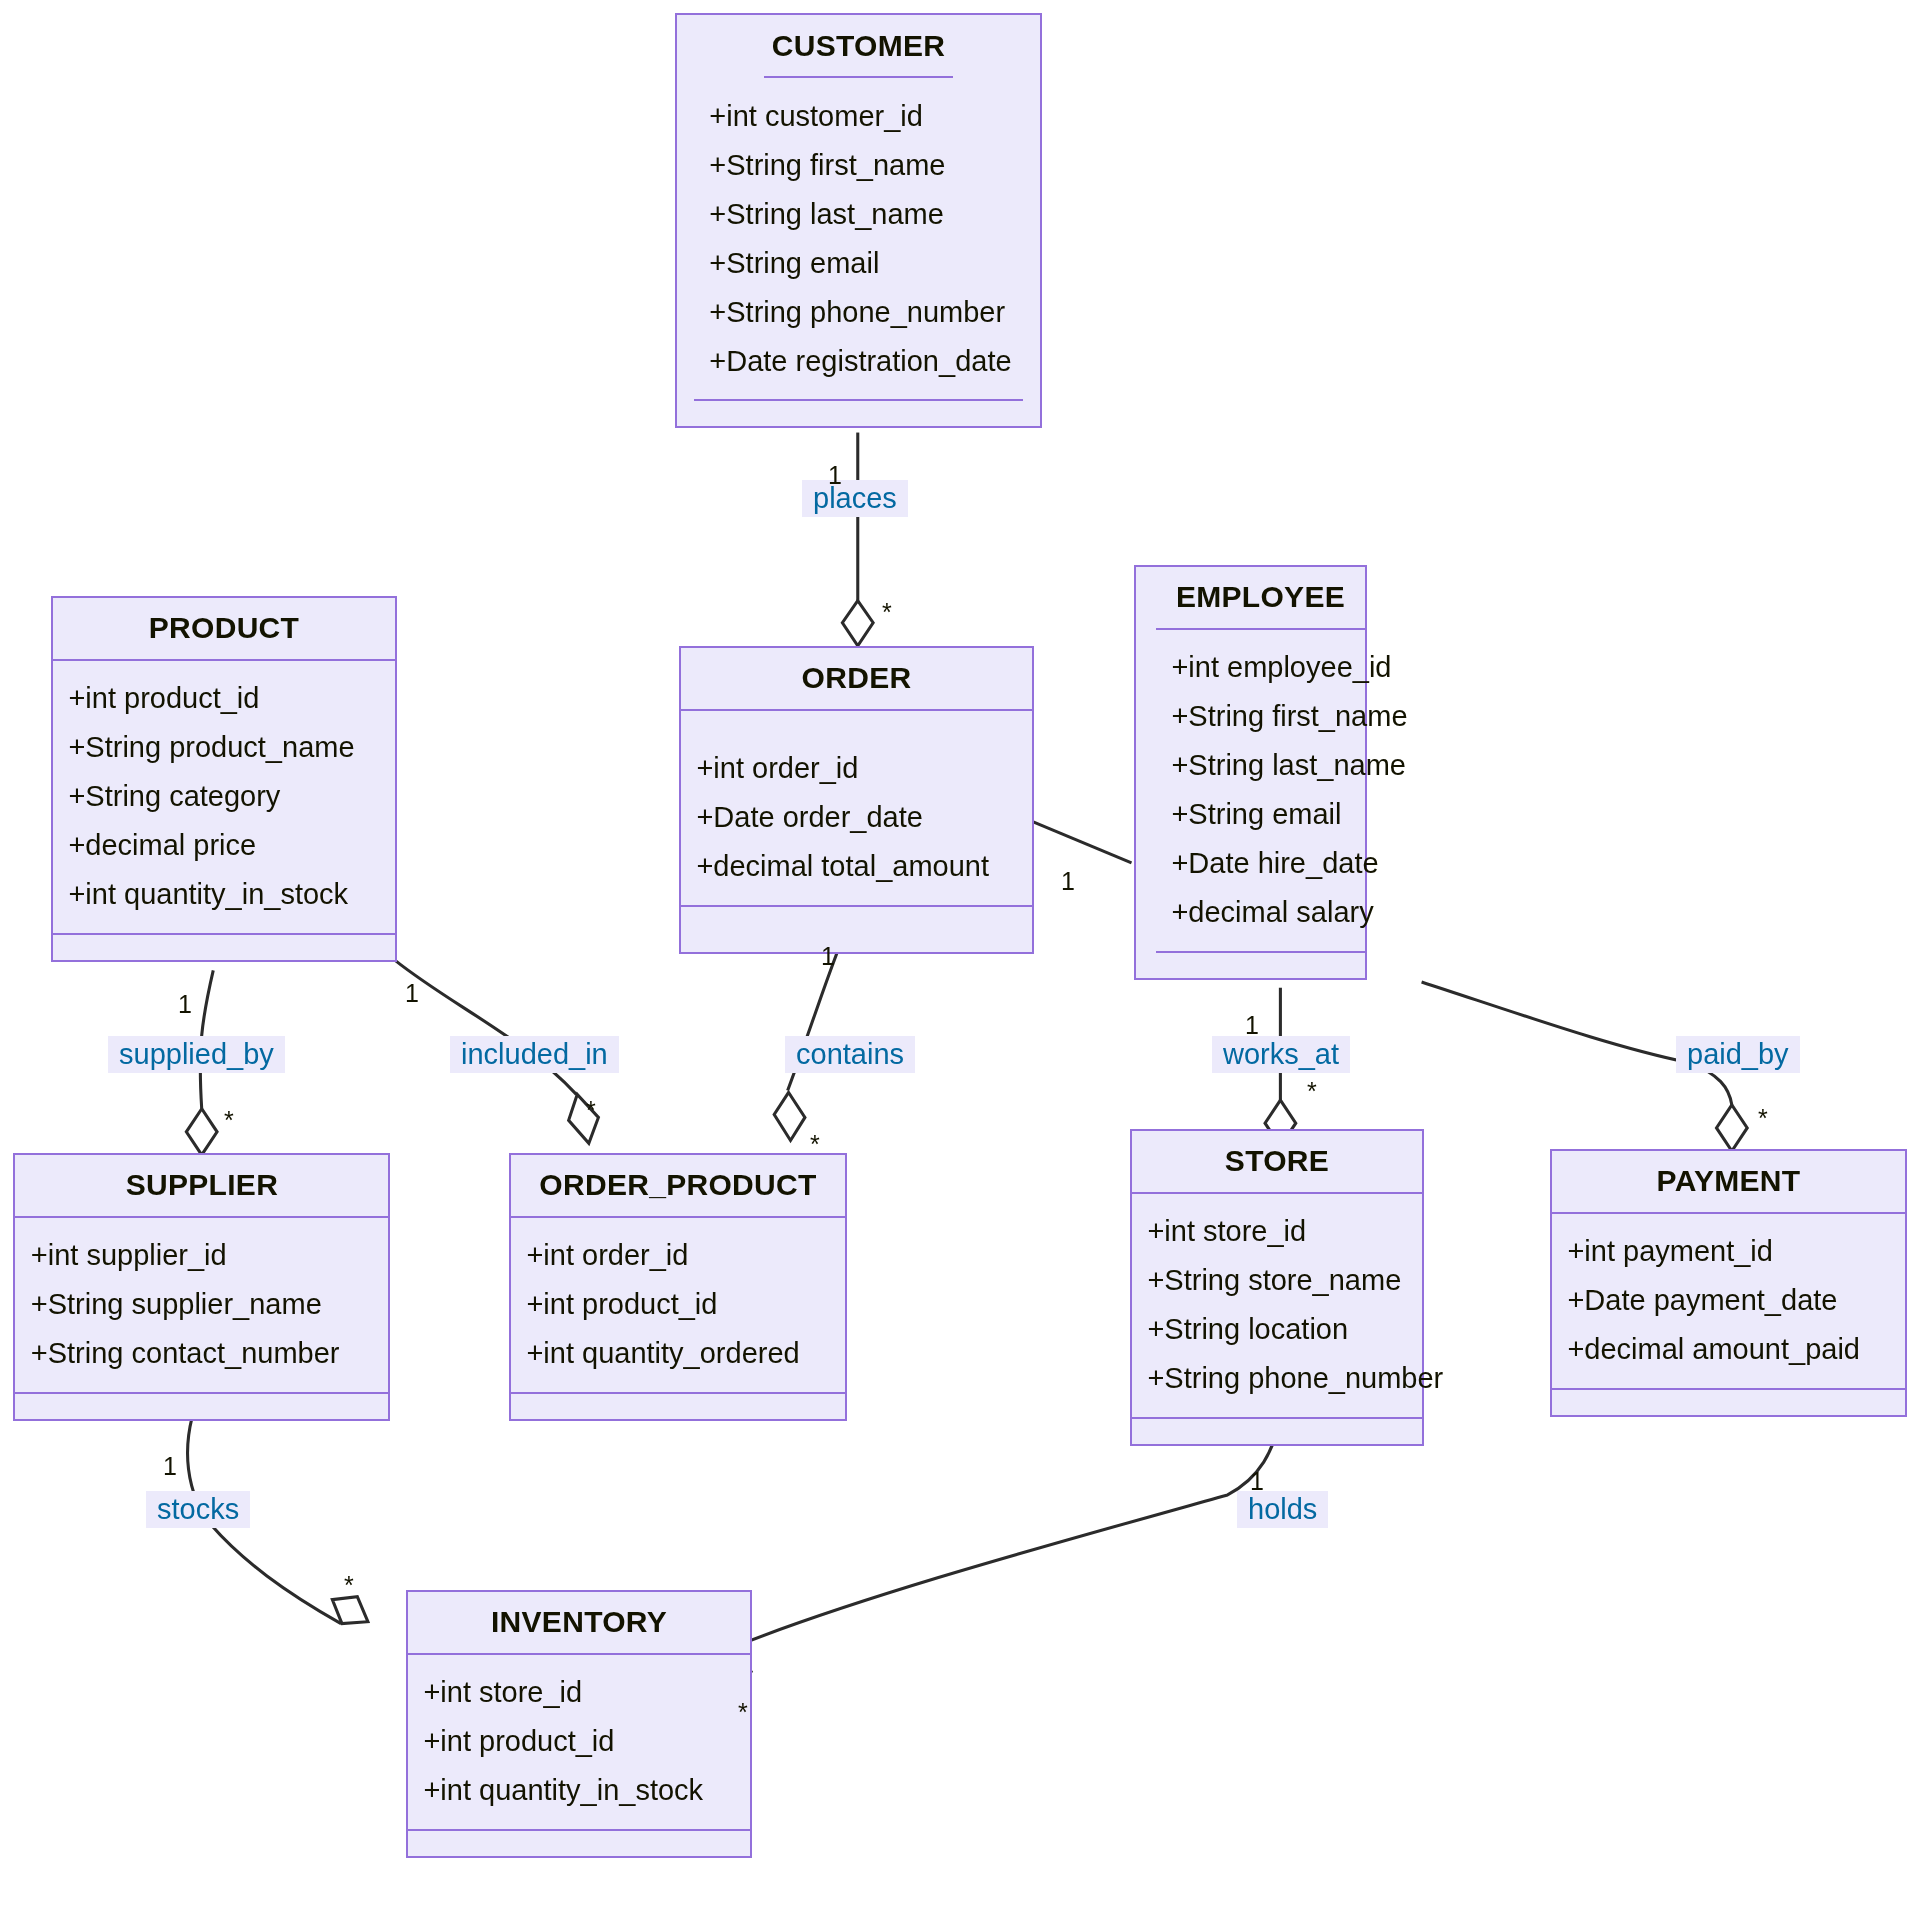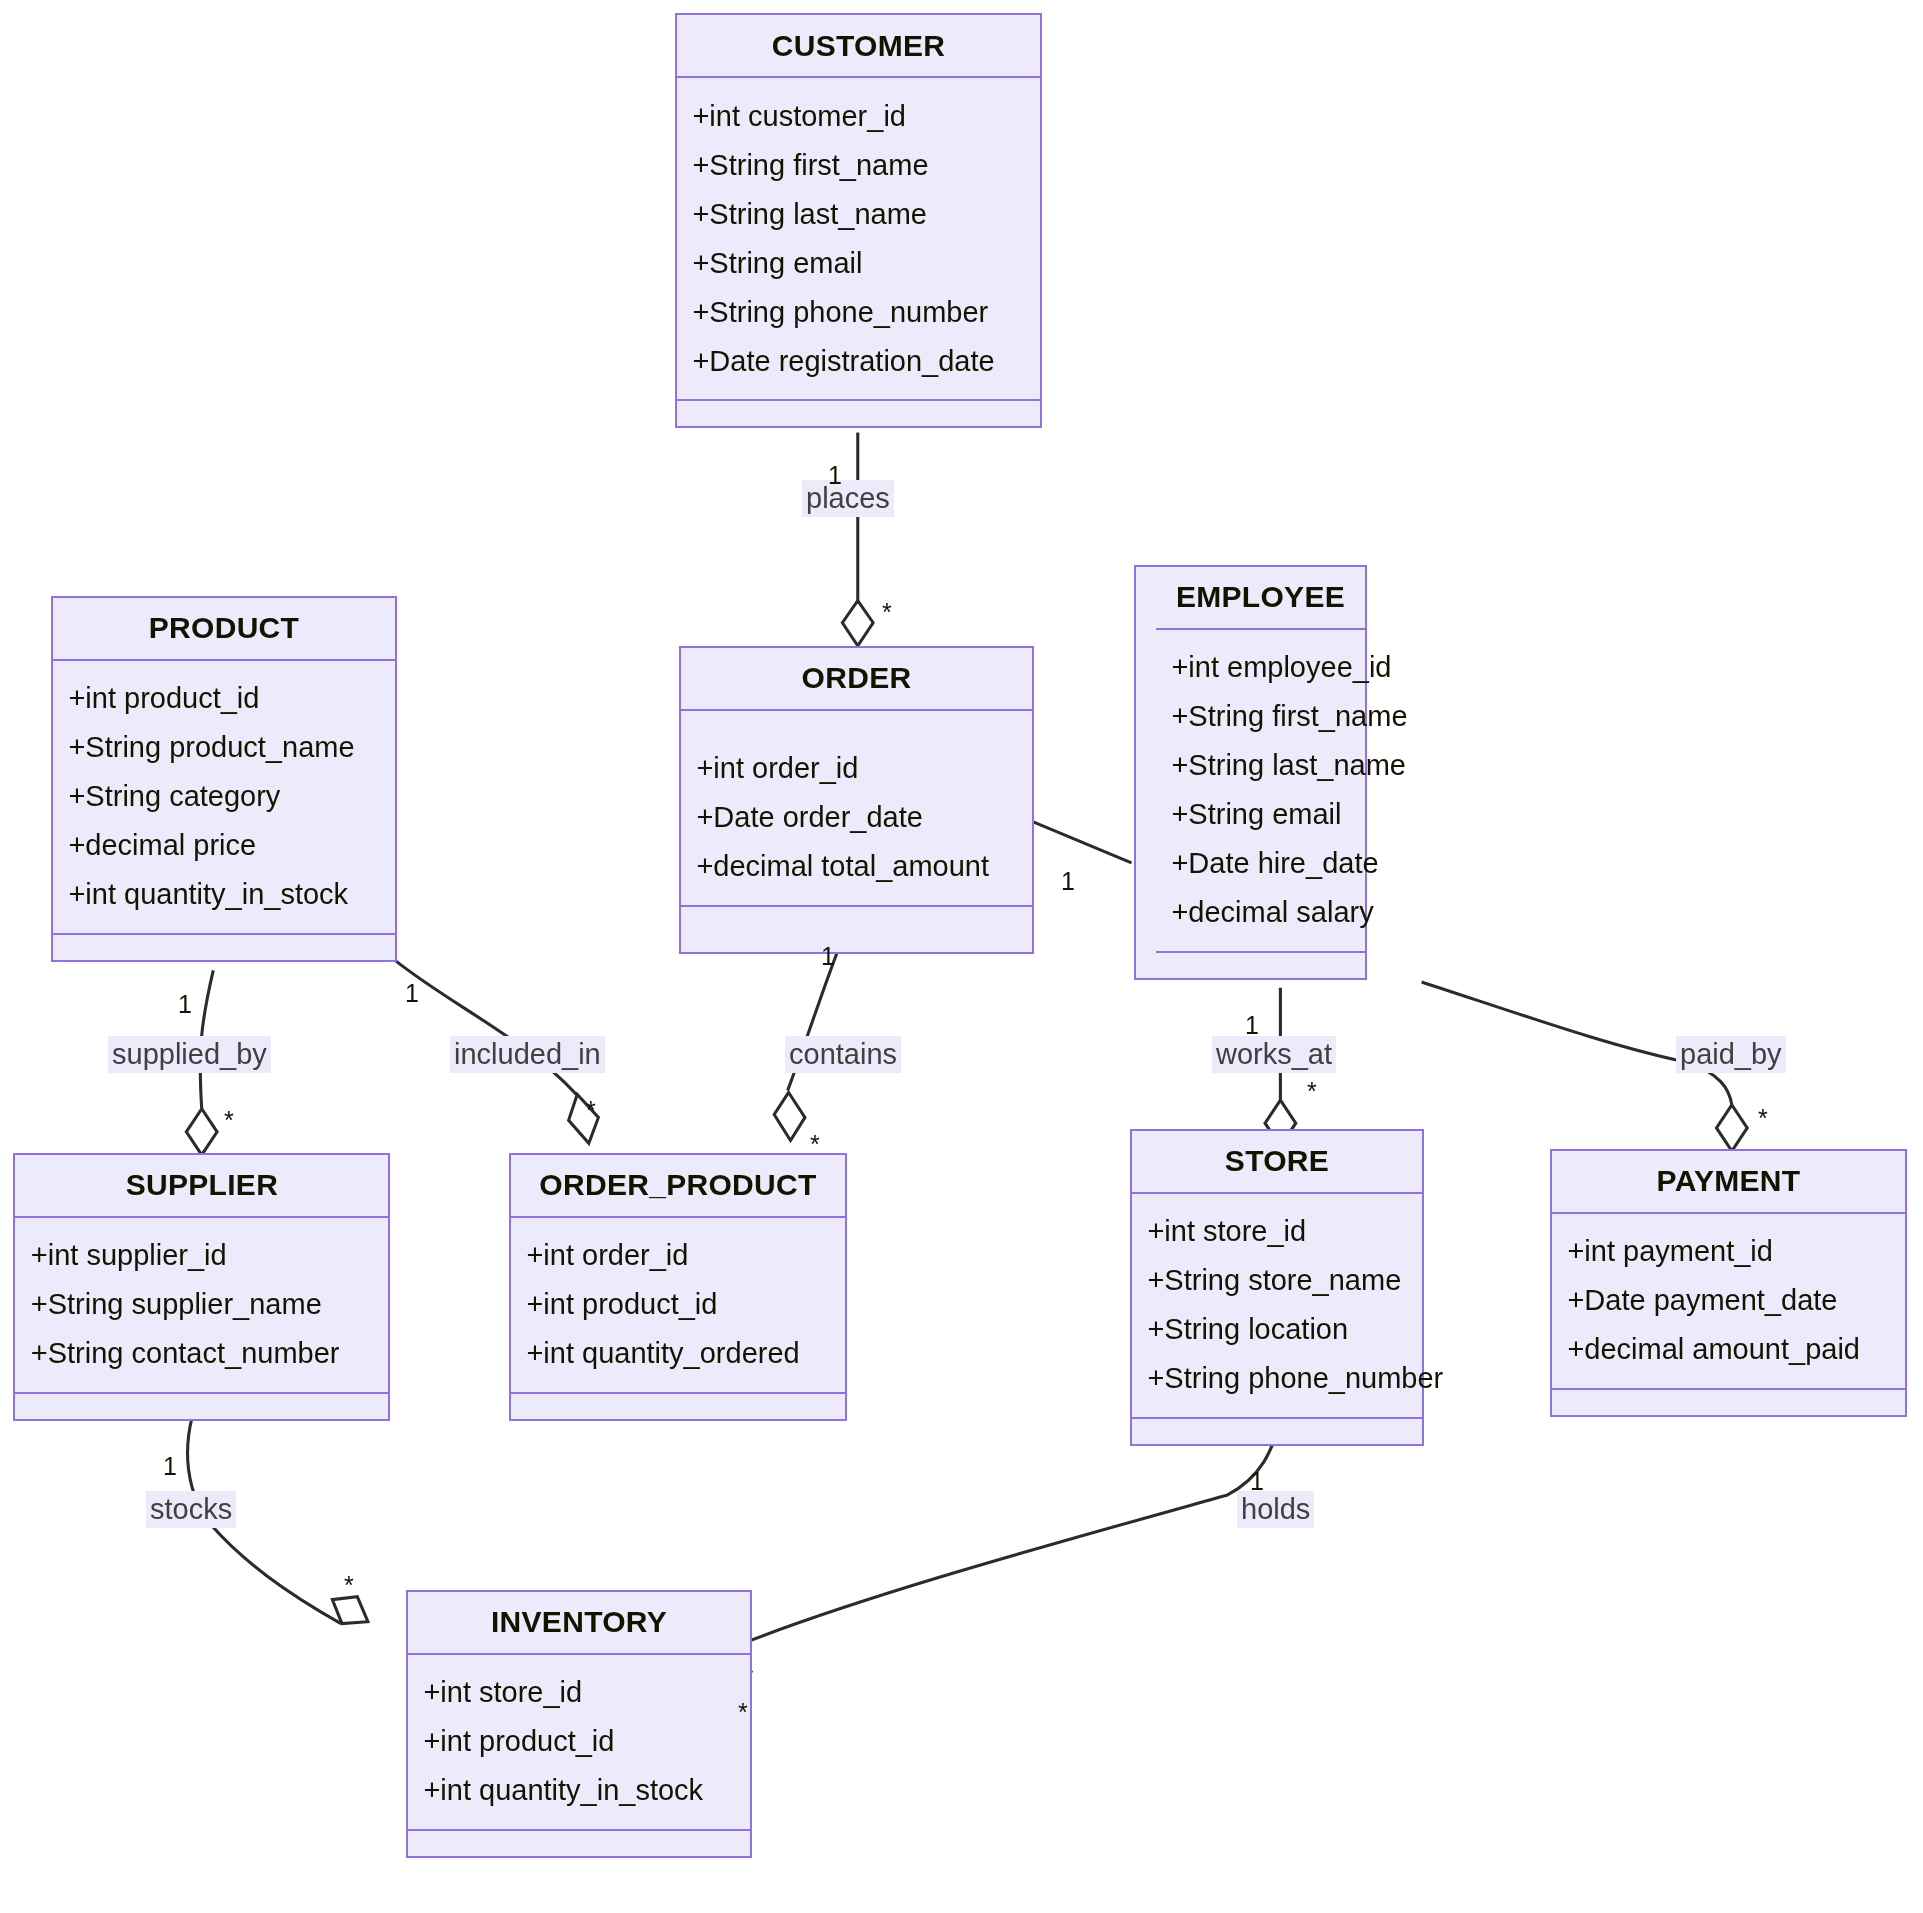--- a/index.html
+++ b/index.html
@@ -52,25 +52,25 @@
     line-height: 49px;
     white-space: nowrap;
   }
   .uml-methods {
     box-sizing: border-box;
     height: 25px;
   }
   .edge-label {
     position: absolute;
     background: #ECEAFB;
-    color: #404040;
+    color: #0369a1;
     font-size: 29px;
     line-height: 37px;
     white-space: nowrap;
-    padding: 0 4px;
+    padding: 0 11px;
   }
   .mult-label {
     position: absolute;
     color: #131300;
     font-size: 25px;
     line-height: 27px;
     white-space: nowrap;
     background: transparent;
   }
 </style>
@@ -114,21 +114,21 @@
       <polygon points="1333,1145 1317,1169 1333,1193 1349,1169"></polygon>
 
       <polygon points="1803,1150 1787,1174 1803,1198 1819,1174"></polygon>
 
       <polygon points="356,1690 346,1665 372,1662 383,1688"></polygon>
 
       <polygon points="762,1716 748,1740 767,1764 782,1740"></polygon>
     </g>
   </svg>
 
-  <div class="uml-class" style="left:675px; top:13.4px; width:367px;">
+  <div class="uml-class" style="left:675px; top:13.4px; width:367px;align-items:center;">
     <div class="uml-title">CUSTOMER</div>
     <div class="uml-attrs">
       <div class="uml-attr">+int customer_id</div>
       <div class="uml-attr">+String first_name</div>
       <div class="uml-attr">+String last_name</div>
       <div class="uml-attr">+String email</div>
       <div class="uml-attr">+String phone_number</div>
       <div class="uml-attr">+Date registration_date</div>
     </div>
     <div class="uml-methods"></div>

